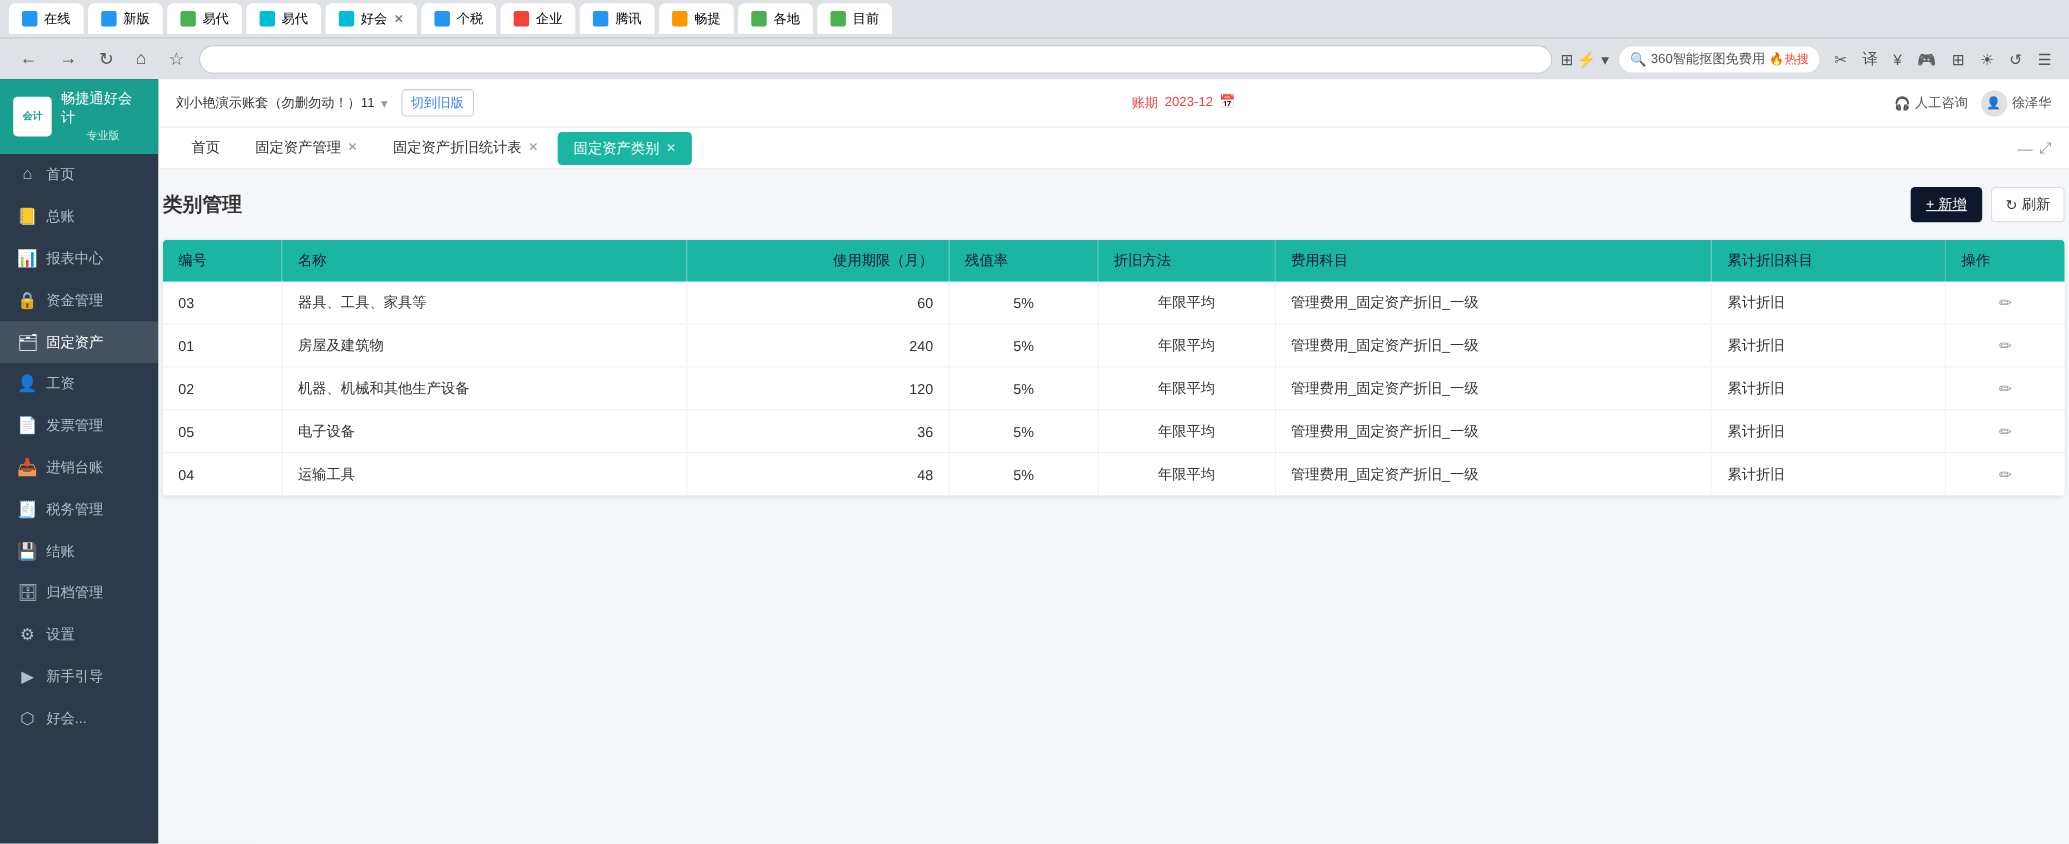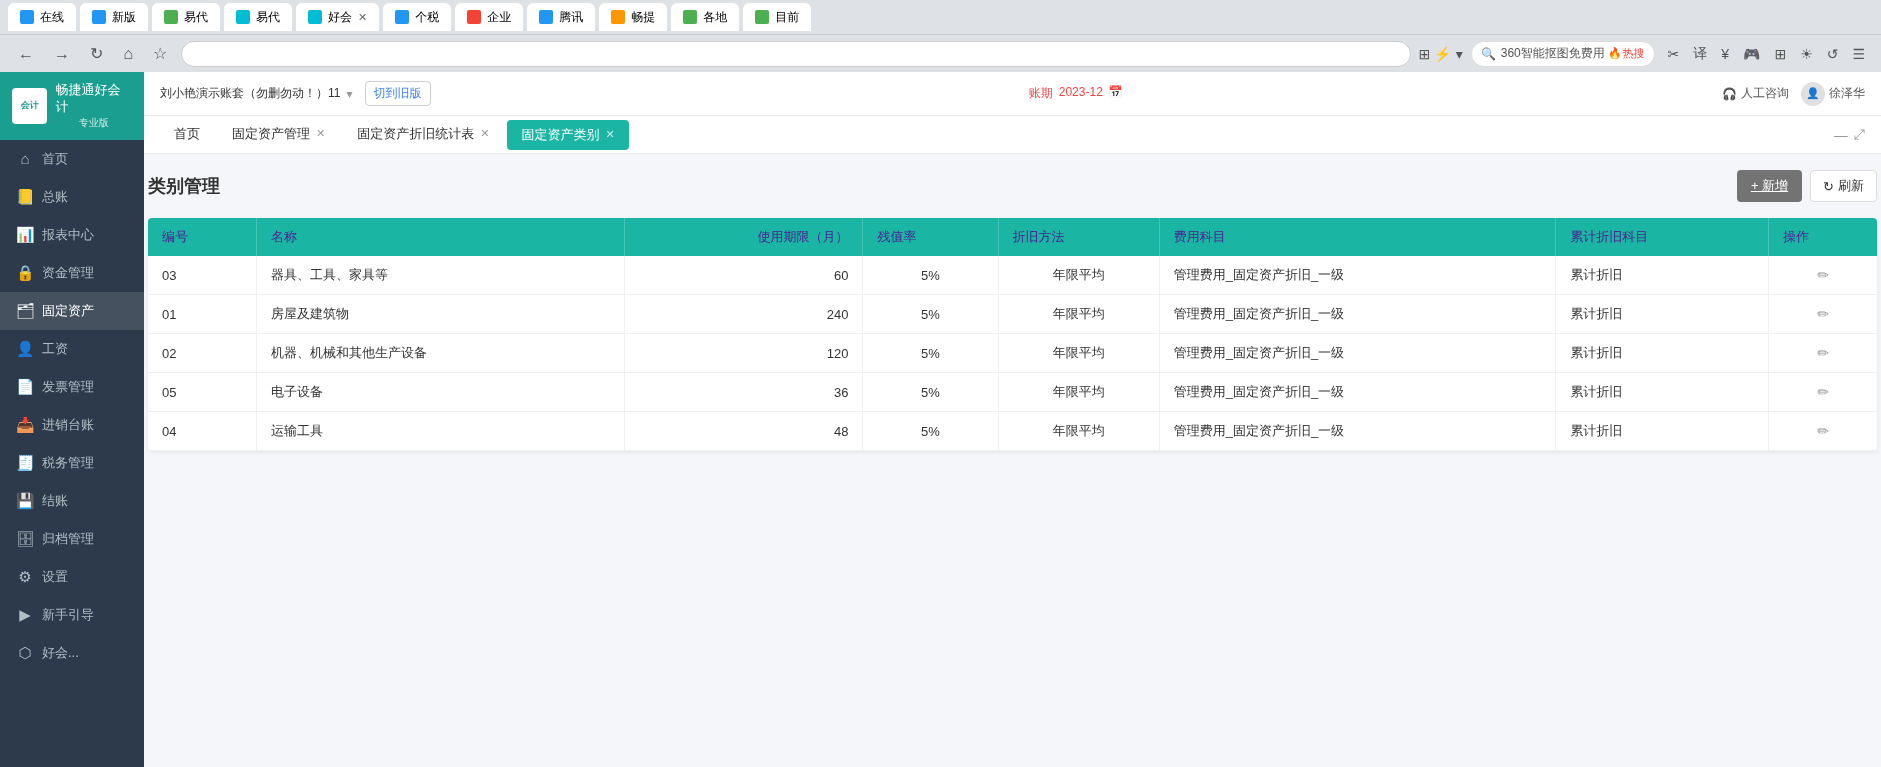--- a/index.html
+++ b/index.html
@@ -57,27 +57,27 @@
     .page-tab .tab-x { color: rgba(255,255,255,0.8); font-size: 11px; }
     .page-tab.inactive { color: #333; }
     .page-tab.inactive .tab-x { color: #999; }
     .tab-window-btns { margin-left: auto; display: flex; gap: 6px; }
     .tab-window-btn { background: none; border: none; cursor: pointer; color: #999; font-size: 14px; }
 
     
     .main-content { flex: 1; padding: 16px 4px; background: #f5f6fa; overflow-y: auto; }
     .page-title { font-size: 18px; font-weight: 600; color: #333; margin-bottom: 16px; display: flex; align-items: center; justify-content: space-between; }
     .page-actions { display: flex; gap: 8px; }
-    .btn-add { background: #737373; color: white; border: none; border-radius: 4px; padding: 6px 14px; font-size: 13px; cursor: pointer; display: flex; align-items: center; gap: 4px; text-decoration: underline; }
+    .btn-add { background: #0f172a; color: white; border: none; border-radius: 4px; padding: 6px 14px; font-size: 13px; cursor: pointer; display: flex; align-items: center; gap: 4px; text-decoration: underline; }
     .btn-refresh { background: white; border: 1px solid #ddd; border-radius: 4px; padding: 6px 12px; font-size: 13px; cursor: pointer; color: #333; display: flex; align-items: center; gap: 4px; }
 
     
     .data-table { width: 100%; border-collapse: collapse; background: white; border-radius: 4px; overflow: hidden; box-shadow: 0 1px 4px rgba(0,0,0,0.08); }
     .data-table thead tr { background: #1ab5a3; }
-    .data-table thead th { color: #4c1d95; padding: 10px 14px; text-align: left; font-weight: 500; font-size: 13px; border-right: 1px solid rgba(255,255,255,0.2); }
+    .data-table thead th { color: #0f172a; padding: 10px 14px; text-align: left; font-weight: 500; font-size: 13px; border-right: 1px solid rgba(255,255,255,0.2); }
     .data-table thead th:last-child { border-right: none; }
     .data-table tbody tr { border-bottom: 1px solid #f0f0f0; }
     .data-table tbody td { padding: 10px 14px; font-size: 13px; color: #333; border-right: 1px solid #f0f0f0; }
     .data-table tbody td:last-child { border-right: none; text-align: center; }
     .data-table tbody td.num { text-align: right; }
     .edit-icon { color: #999; cursor: pointer; font-size: 14px; }
     .col-id { color: #1a9e8f; font-weight: 500; }
     .th-center { text-align: right; }
     .th-right { text-align: right !important; }
   </style>

